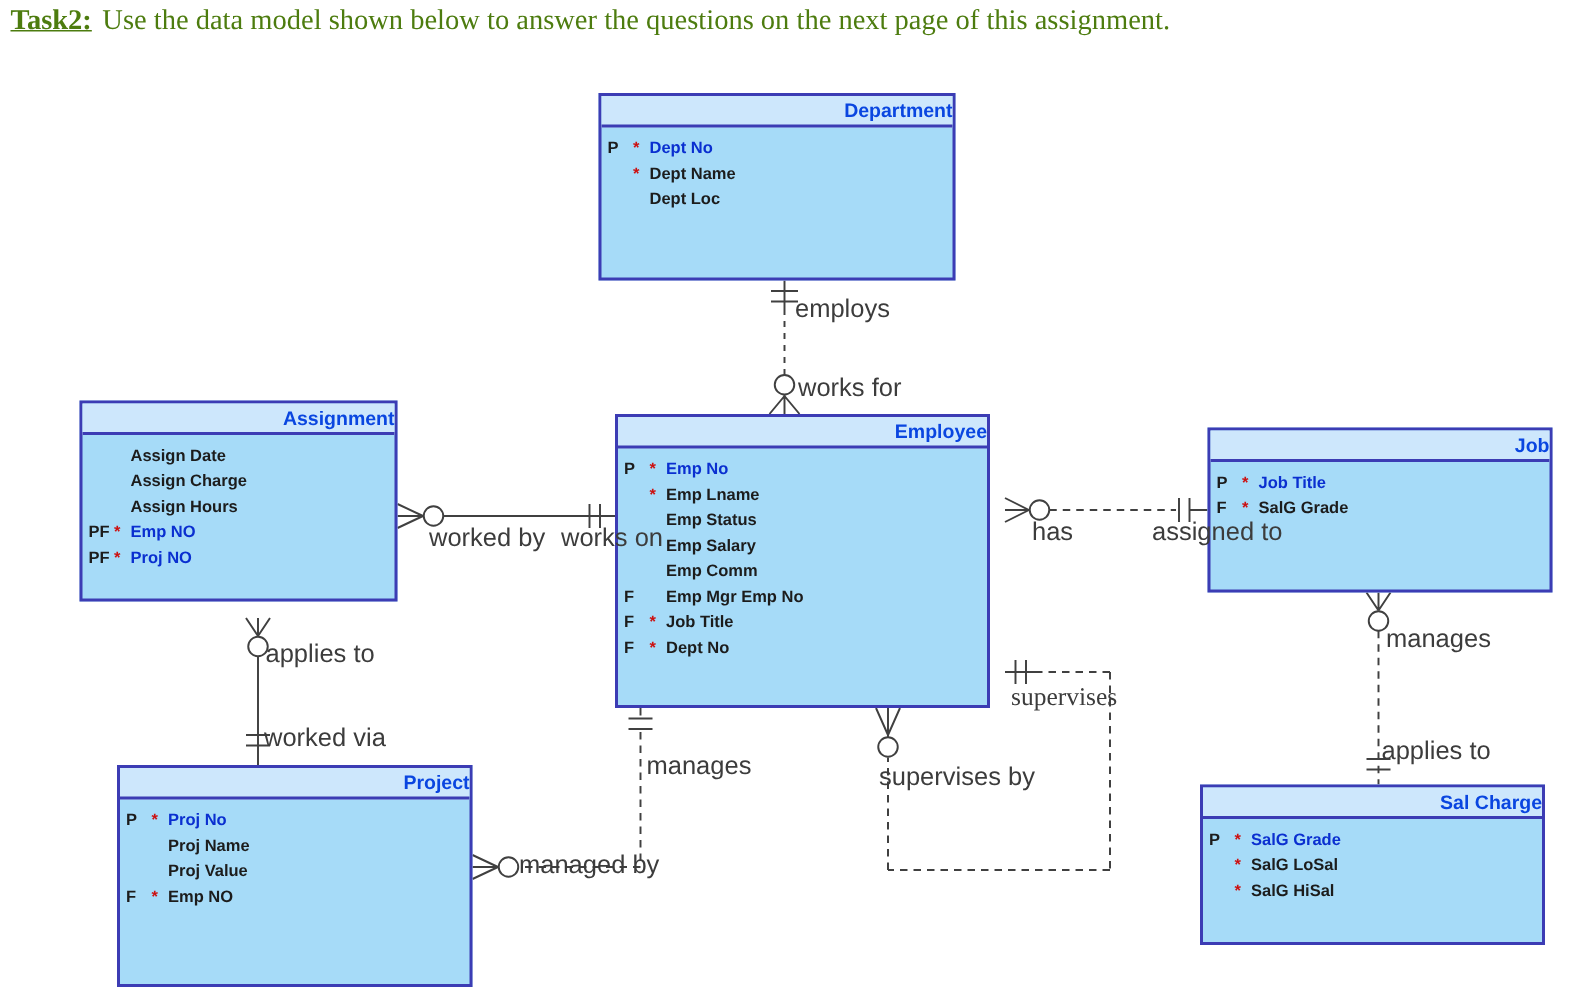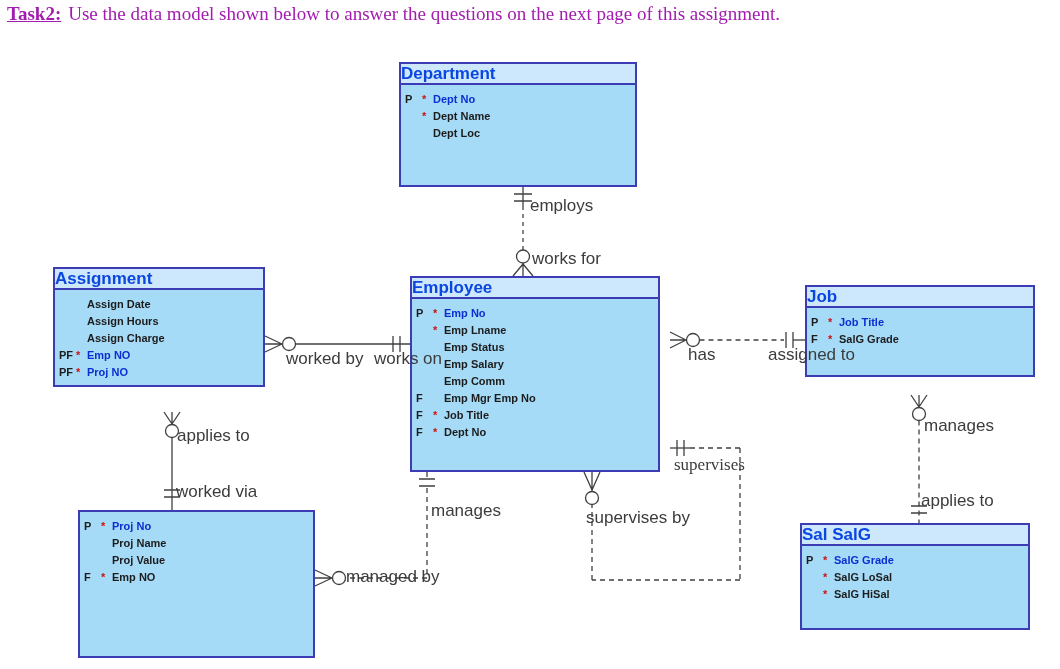--- a/index.html
+++ b/index.html
@@ -2,36 +2,36 @@
 <html style="--entity-border: #3c3cb4; --entity-header-bg: #cde7fc; --entity-body-bg: #a6dbf8; --entity-title-text: #0a46e0; --pk-text: #0a2fd0; --attr-text: #1c1c1c; --required-marker: #cc1111; --relationship-text: #3c3c3c; --line-color: #404040;"><head>
 <meta charset="utf-8">
 <style>
   html,body { margin:0; padding:0; background:#ffffff; }
   .page {
     position:relative; width:1060px; height:669px; background:#ffffff;
     font-family:"Liberation Sans", sans-serif; overflow:hidden;
   }
   .task-line {
     position:absolute; left:7px; top:3px;
-    font-family:"Liberation Serif", serif; font-size:19px; color:#a21caf;
+    font-family:"Liberation Serif", serif; font-size:19px; color:#4d7c0f;
     white-space:nowrap;
   }
   .task-label { font-weight:bold; text-decoration:underline; }
   .task-text { margin-left:7px; }
 
   .entity {
     position:absolute; box-sizing:border-box;
     border:2px solid var(--entity-border, #3c3cb4);
     background:var(--entity-body-bg, #a6dbf8);
   }
   .entity-title {
-    height:19px; line-height:19px; text-align:left;
+    height:19px; line-height:19px; text-align:right;
     background:var(--entity-header-bg, #cde7fc);
     color:var(--entity-title-text, #0a46e0);
-    font-weight:bold; font-size:17px;
+    font-weight:bold; font-size:13px;
     border-bottom:2px solid var(--entity-border, #3c3cb4);
   }
   .entity-body { padding:6px 2px 0 4px; }
   .attr {
     display:flex; height:17px; line-height:17px;
     font-size:11px; font-weight:bold; color:var(--attr-text, #1c1c1c);
     white-space:nowrap;
   }
   .attr .k { flex:none; width:17px; color:var(--attr-text, #1c1c1c); }
   .attr .r { flex:none; width:11px; color:var(--required-marker, #cc1111); }
@@ -132,37 +132,37 @@
           <span class="a">Dept Name</span>
         </div>
         <div class="attr">
           <span class="k"></span>
           <span class="r"></span>
           <span class="a">Dept Loc</span>
         </div>
       </div>
   </div>
 
-  <div class="entity" style="left:53px; top:267px; width:212px; height:120px;">
+  <div class="entity" style="left:53px; top:267px; width:212px; height:134px;">
     <div class="entity-title">Assignment</div>
     <div class="entity-body">
         <div class="attr">
           <span class="k"></span>
           <span class="r"></span>
           <span class="a">Assign Date</span>
         </div>
         <div class="attr">
           <span class="k"></span>
           <span class="r"></span>
+          <span class="a">Assign Charge</span>
+        </div>
+        <div class="attr">
+          <span class="k"></span>
+          <span class="r"></span>
           <span class="a">Assign Hours</span>
-        </div>
-        <div class="attr">
-          <span class="k"></span>
-          <span class="r"></span>
-          <span class="a">Assign Charge</span>
         </div>
         <div class="attr">
           <span class="k">PF</span>
           <span class="r">*</span>
           <span class="a pk">Emp NO</span>
         </div>
         <div class="attr">
           <span class="k">PF</span>
           <span class="r">*</span>
           <span class="a pk">Proj NO</span>
@@ -209,37 +209,38 @@
           <span class="a">Job Title</span>
         </div>
         <div class="attr">
           <span class="k">F</span>
           <span class="r">*</span>
           <span class="a">Dept No</span>
         </div>
       </div>
   </div>
 
-  <div class="entity" style="left:805px; top:285px; width:230px; height:92px;">
+  <div class="entity" style="left:805px; top:285px; width:230px; height:110px;">
     <div class="entity-title">Job</div>
     <div class="entity-body">
         <div class="attr">
           <span class="k">P</span>
           <span class="r">*</span>
           <span class="a pk">Job Title</span>
         </div>
         <div class="attr">
           <span class="k">F</span>
           <span class="r">*</span>
           <span class="a">SalG Grade</span>
         </div>
       </div>
   </div>
 
   <div class="entity" style="left:78px; top:510px; width:237px; height:148px;">
+    <div class="entity-title">Project</div>
     <div class="entity-body">
         <div class="attr">
           <span class="k">P</span>
           <span class="r">*</span>
           <span class="a pk">Proj No</span>
         </div>
         <div class="attr">
           <span class="k"></span>
           <span class="r"></span>
           <span class="a">Proj Name</span>
@@ -251,21 +252,21 @@
         </div>
         <div class="attr">
           <span class="k">F</span>
           <span class="r">*</span>
           <span class="a">Emp NO</span>
         </div>
       </div>
   </div>
 
   <div class="entity" style="left:800px; top:523px; width:230px; height:107px;">
-    <div class="entity-title">Sal SalG</div>
+    <div class="entity-title">Sal Charge</div>
     <div class="entity-body">
         <div class="attr">
           <span class="k">P</span>
           <span class="r">*</span>
           <span class="a pk">SalG Grade</span>
         </div>
         <div class="attr">
           <span class="k"></span>
           <span class="r">*</span>
           <span class="a">SalG LoSal</span>

